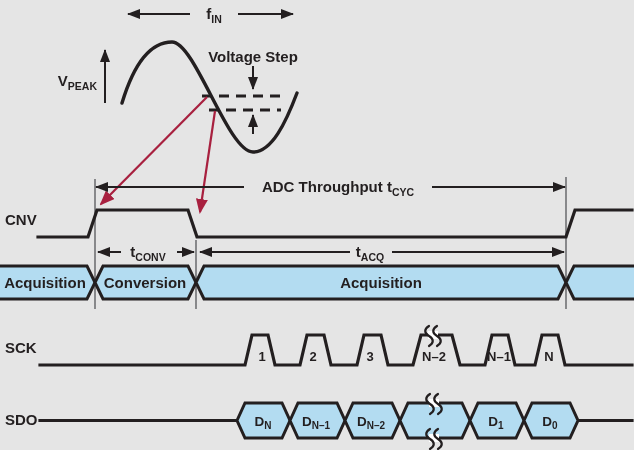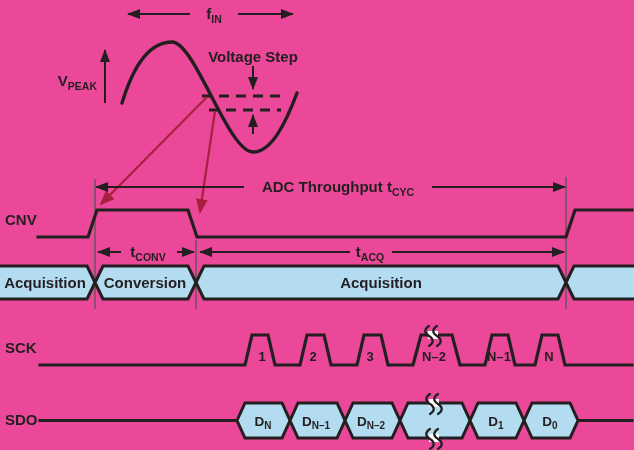--- a/index.html
+++ b/index.html
@@ -1,16 +1,16 @@
 <!DOCTYPE html>
 <html><head>
 <meta charset="utf-8">
 <style>
   html,body{margin:0;padding:0;background:#fff;}
-  .stage{width:634px;height:450px;background:#ec4899;position:relative;overflow:hidden;}
+  .stage{width:634px;height:450px;background:#e5e5e5;position:relative;overflow:hidden;}
   svg{display:block;}
   .lbl{font:700 15px "Liberation Sans",sans-serif;fill:#231f20;}
   .sub{font-size:10.5px;}
   .num{font:700 13px "Liberation Sans",sans-serif;fill:#231f20;}
   .bit{font:700 13.5px "Liberation Sans",sans-serif;fill:#231f20;}
   .bitsub{font-size:10px;}
   .wave{stroke:#231f20;stroke-width:3.2;fill:none;stroke-linejoin:miter;stroke-linecap:square;}
   .sine{stroke:#231f20;stroke-width:3.4;fill:none;stroke-linecap:round;}
   .dim{stroke:#231f20;stroke-width:2;fill:none;}
   .guide{stroke:#55565a;stroke-width:1.3;fill:none;}

